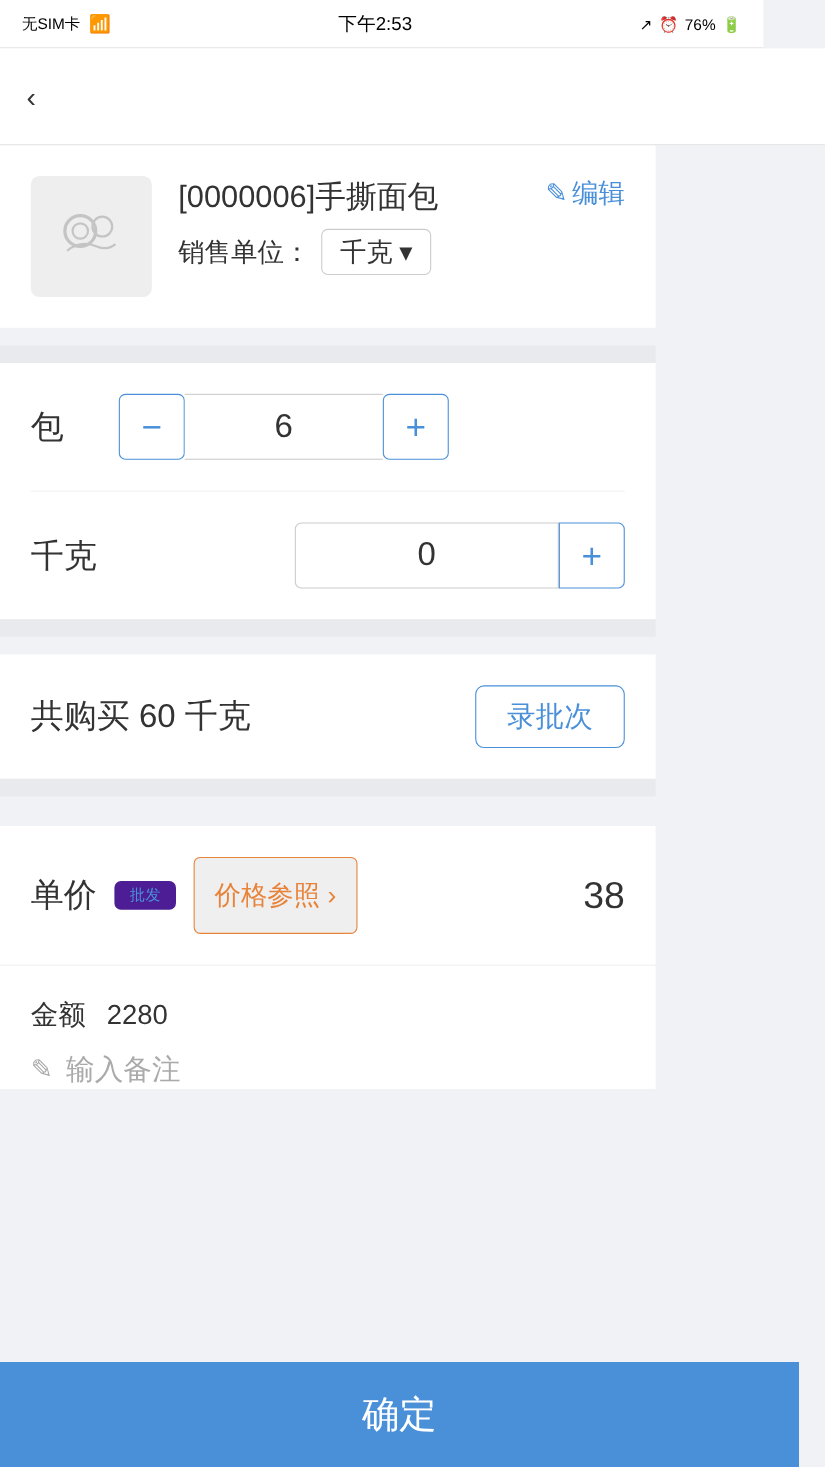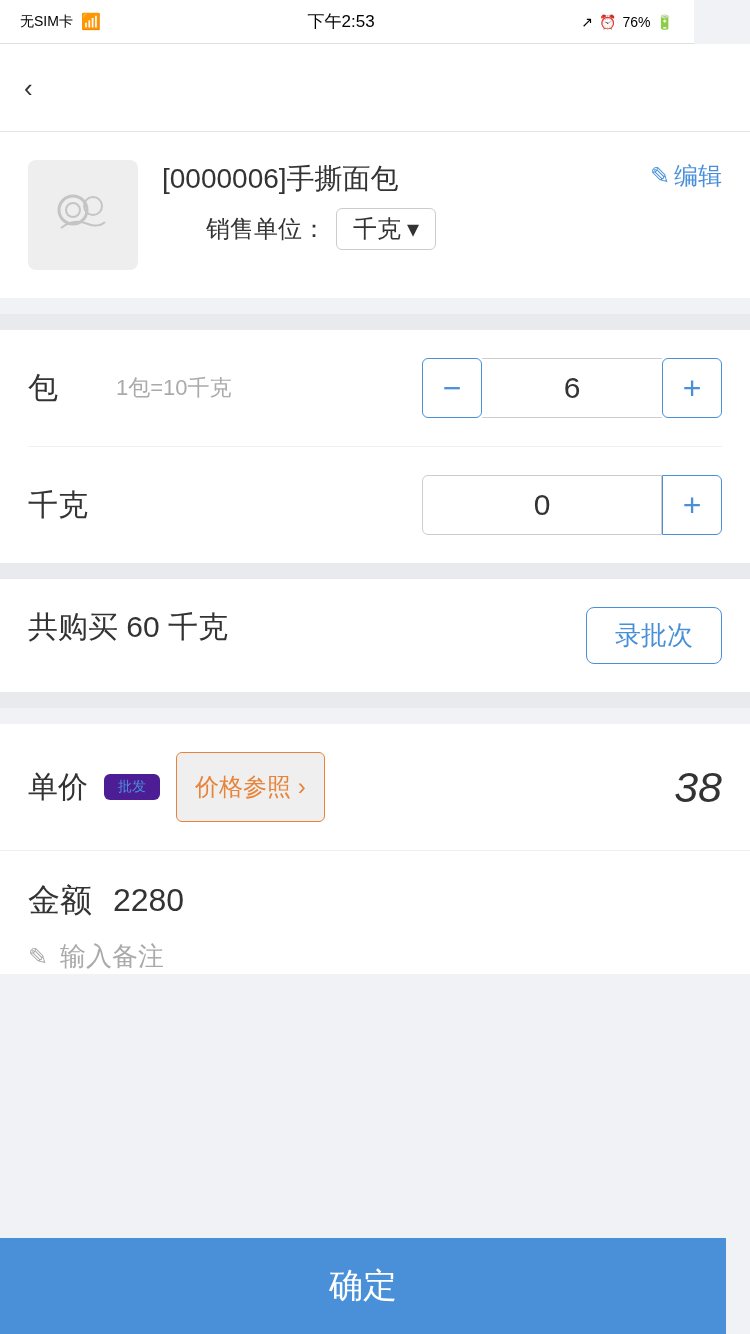--- a/index.html
+++ b/index.html
@@ -51,21 +51,21 @@
       line-height: 1;
     }
     .nav-title {
       font-size: 34px;
       font-weight: 500;
       color: #333;
     }
 
     
     .content {
-      width: 750px;
+      width: 596px;
       background: #f0f2f5;
     }
 
     
     .product-card {
       background: #fff;
       padding: 28px 28px 28px 28px;
       display: flex;
       align-items: flex-start;
       gap: 24px;
@@ -107,21 +107,20 @@
       font-size: 24px;
       color: #666;
       margin-bottom: 10px;
     }
     .product-unit-row {
       display: flex;
       align-items: center;
       gap: 10px;
       font-size: 24px;
       color: #333;
-      margin-left: 44px;
     }
     .unit-selector {
       border: 1px solid #ccc;
       border-radius: 6px;
       padding: 4px 16px;
       font-size: 24px;
       color: #333;
       display: flex;
       align-items: center;
       gap: 6px;
@@ -213,41 +212,43 @@
       justify-content: center;
       cursor: pointer;
       border-radius: 0 6px 6px 0;
     }
 
     
     .summary-section {
       background: #fff;
       padding: 28px;
       display: flex;
+      align-items: center;
       justify-content: space-between;
+      margin-top: 16px;
     }
     .summary-text {
       font-size: 30px;
       color: #333;
     }
     .batch-btn {
       border: 1.5px solid #4a90d9;
       color: #4a90d9;
       background: #fff;
       border-radius: 8px;
       padding: 10px 28px;
       font-size: 26px;
       cursor: pointer;
     }
 
     
     .price-section {
       background: #fff;
       padding: 28px;
-      margin-top: 16px;
+      margin-top: 27px;
       display: flex;
       align-items: center;
       gap: 16px;
     }
     .price-label {
       font-size: 30px;
       color: #333;
     }
     .price-tag {
       background: #4c1d95;
@@ -262,27 +263,26 @@
       border-radius: 6px;
       padding: 18px 18px;
       font-size: 24px;
       cursor: pointer;
       display: flex;
       align-items: center;
       gap: 4px;
     }
     .price-value {
       margin-left: auto;
-      font-size: 43px;
+      font-size: 34px;
       color: #333;
       font-weight: 500;
-      font-style: italic;
     }
     .amount-row {
-      font-size: 32px;
+      font-size: 25px;
       color: #333;
       font-weight: 500;
       margin-bottom: 16px;
     }
     .note-row {
       display: flex;
       align-items: center;
       gap: 12px;
       font-size: 26px;
       color: #aaa;
@@ -359,21 +359,20 @@
       </div>
     </div>
   </div>
 
   <div class="section-sep"></div>
 
   <div class="input-section">
 
     <div class="input-row">
       <span class="input-label">包</span>
-      <span class="input-hint">1包=10千克</span>
       <div class="input-controls">
         <div class="ctrl-btn">−</div>
         <input class="ctrl-input" type="text" value="6" style="">
         <div class="ctrl-btn">+</div>
       </div>
     </div>
 
     <div class="input-row">
       <span class="input-label">千克</span>
       <span class="input-hint"></span>

